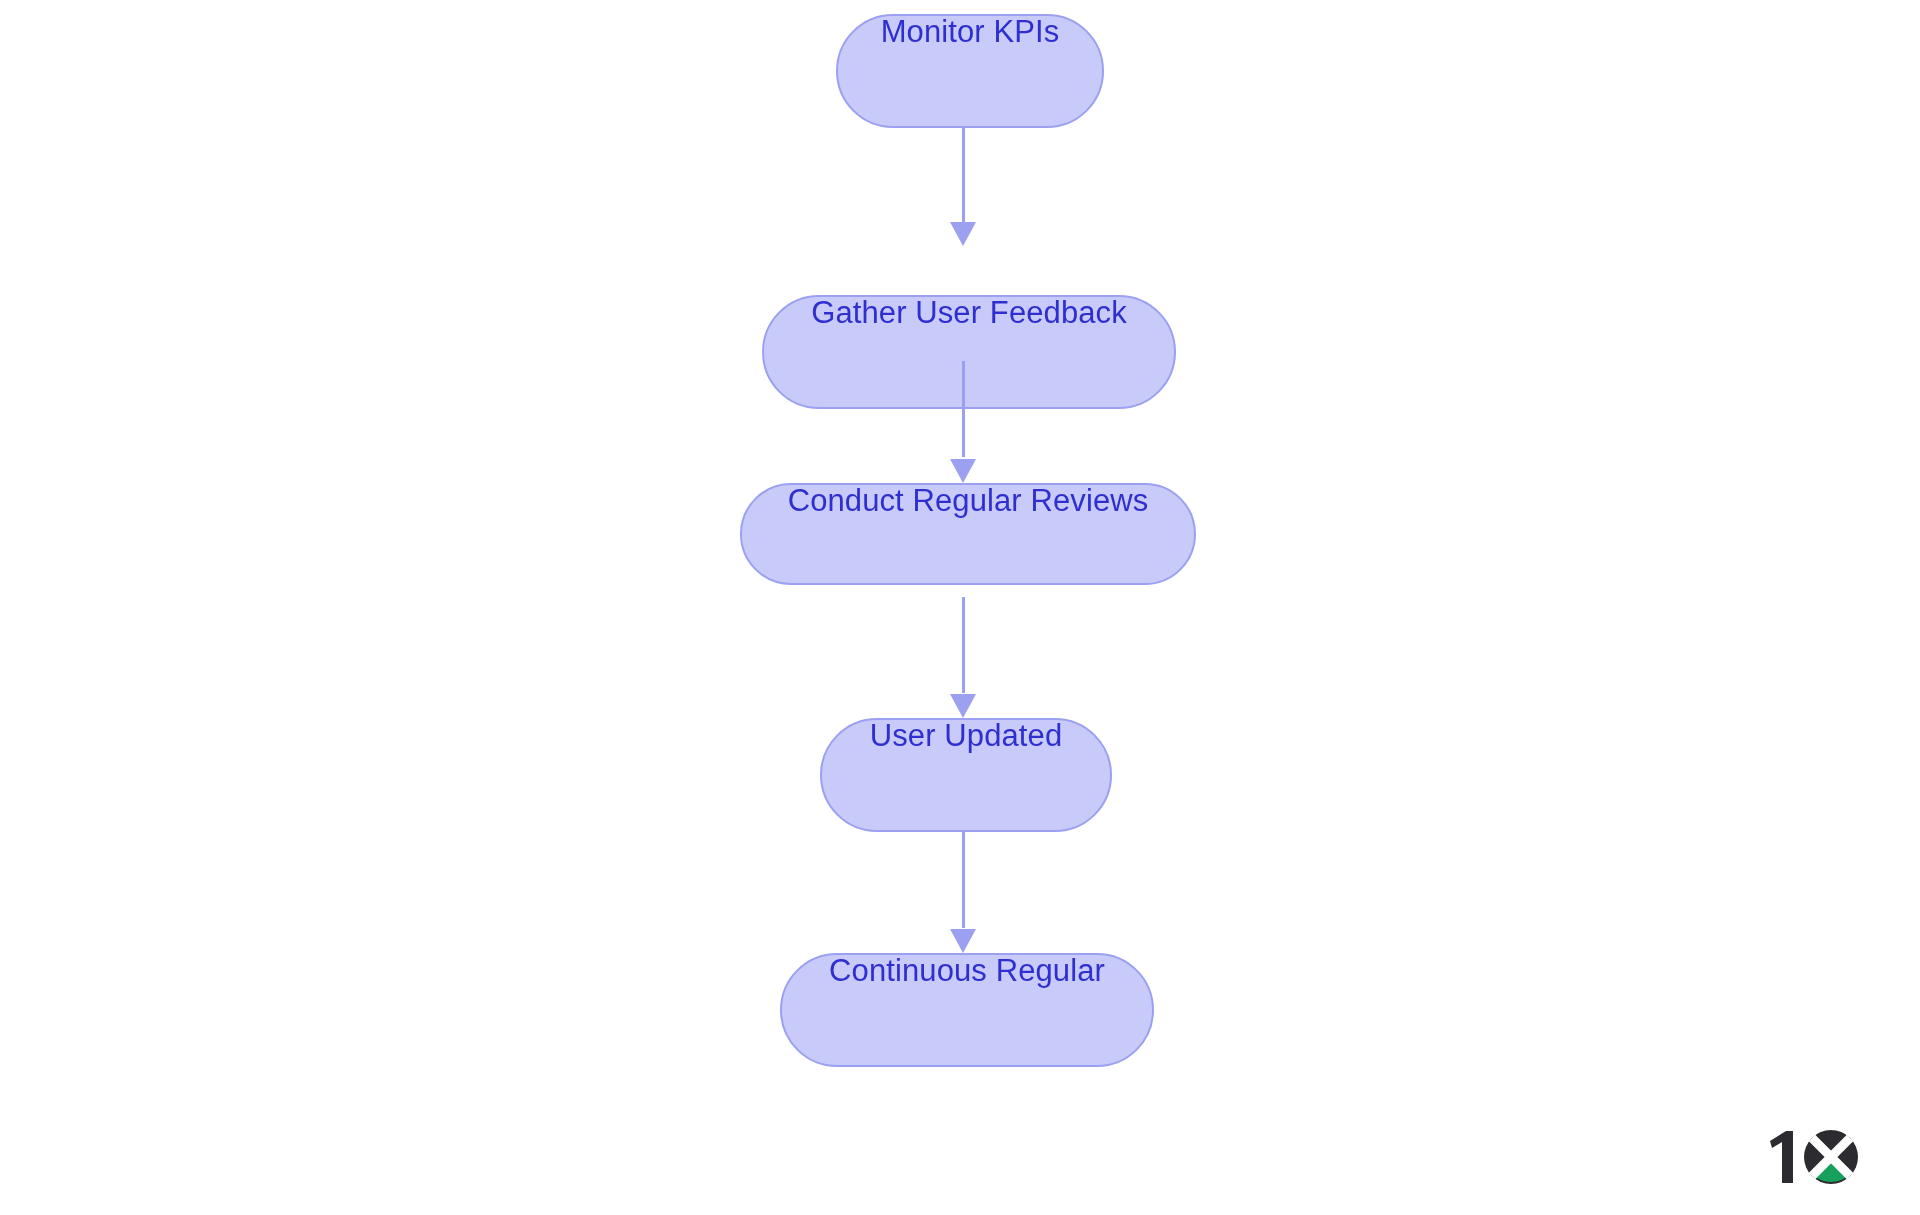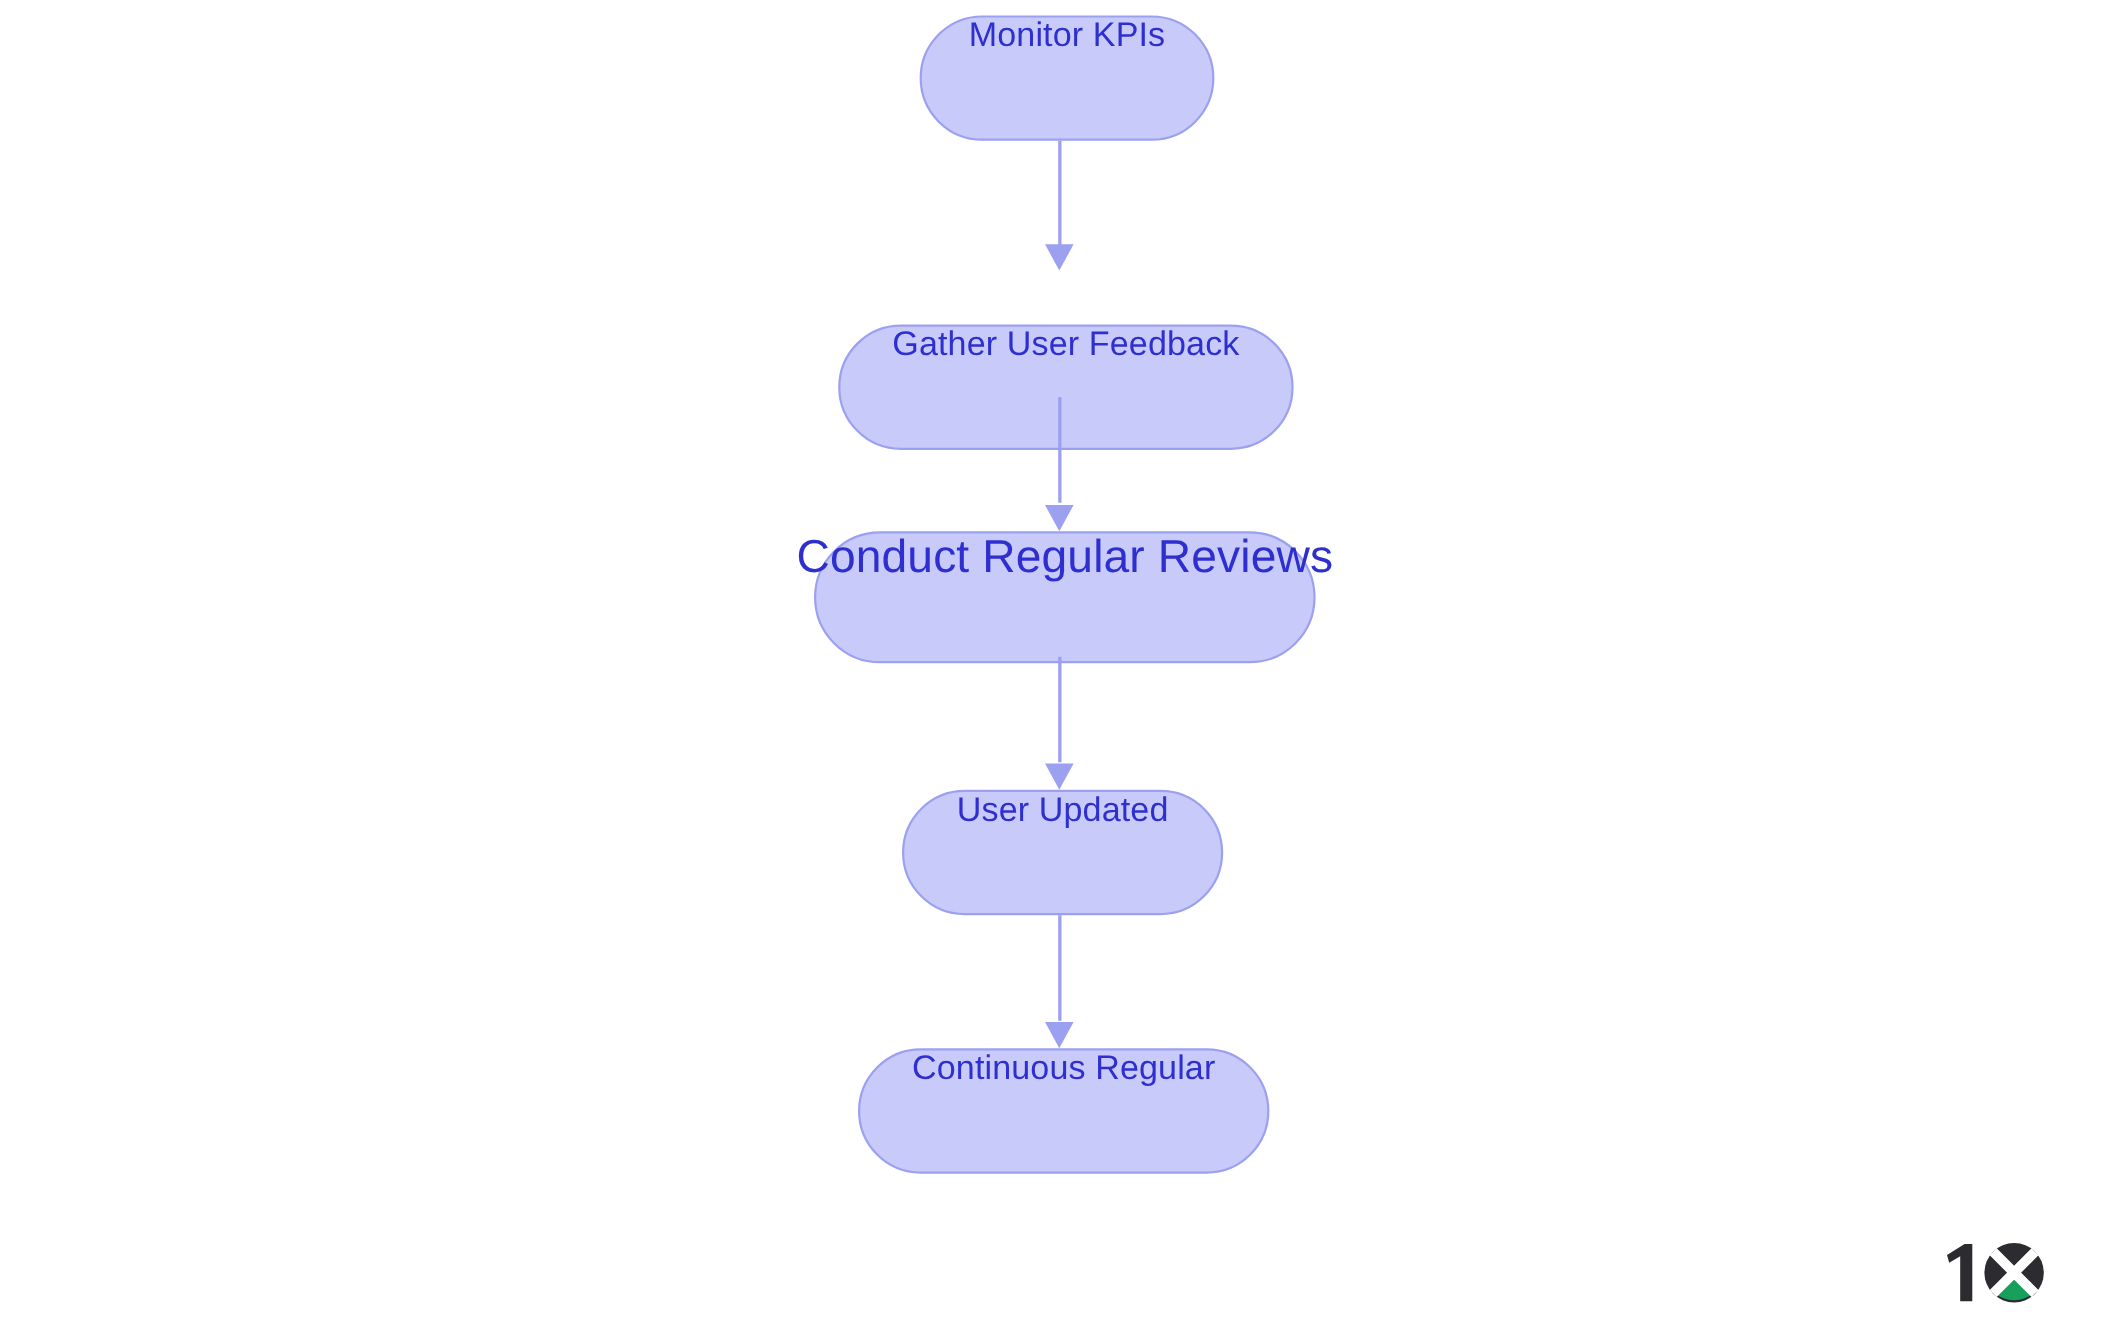--- a/index.html
+++ b/index.html
@@ -40,21 +40,21 @@
 
   .flow-node .node-label {
     display: block;
     line-height: 1;
     font-weight: 400;
   }
 
   
   #node-0 { left: 836px;  top: 14px;   width: 268px; height: 114px; font-size: 31px; }
   #node-1 { left: 762px;  top: 247px;  width: 414px; height: 114px; font-size: 31px; margin-top: 48px; }
-  #node-2 { left: 740px;  top: 483px;  width: 456px; height: 120px; font-size: 42px; }
+  #node-2 { left: 740px;  top: 483px;  width: 456px; height: 102px; font-size: 31px; }
   #node-3 { left: 820px;  top: 718px;  width: 292px; height: 114px; font-size: 31px; }
   #node-4 { left: 780px;  top: 953px;  width: 374px; height: 114px; font-size: 31px; }
 
   
   .connector-line {
     position: absolute;
     width: 3px;
     background: #9ba0f0;
     left: 962px;
   }

